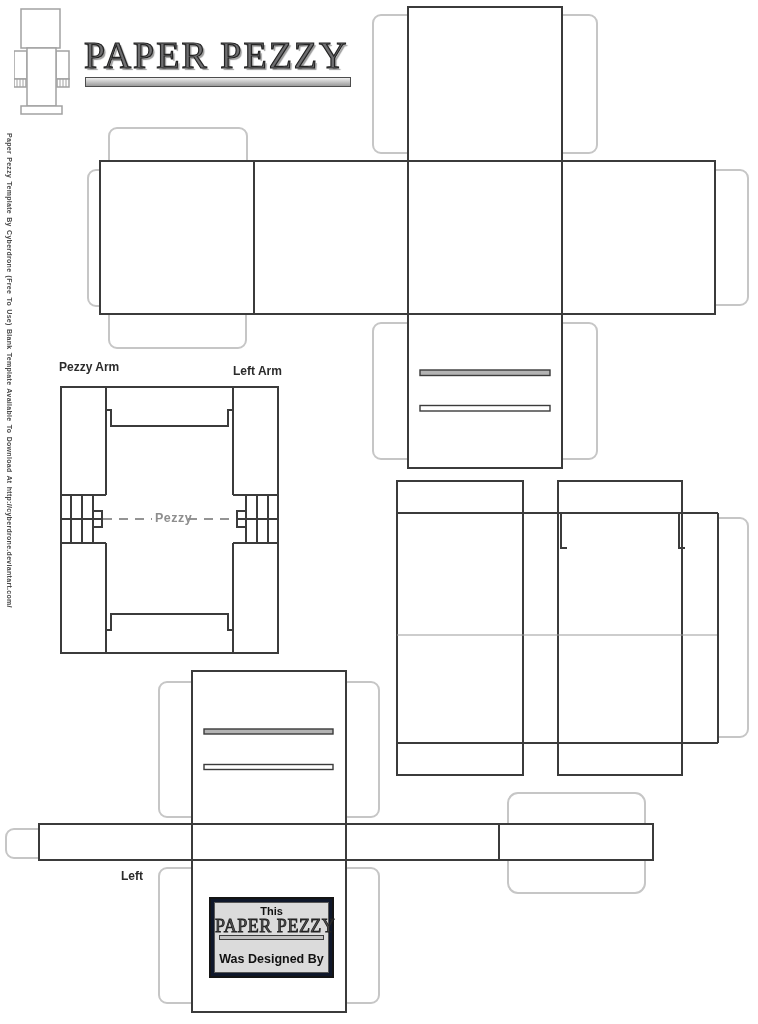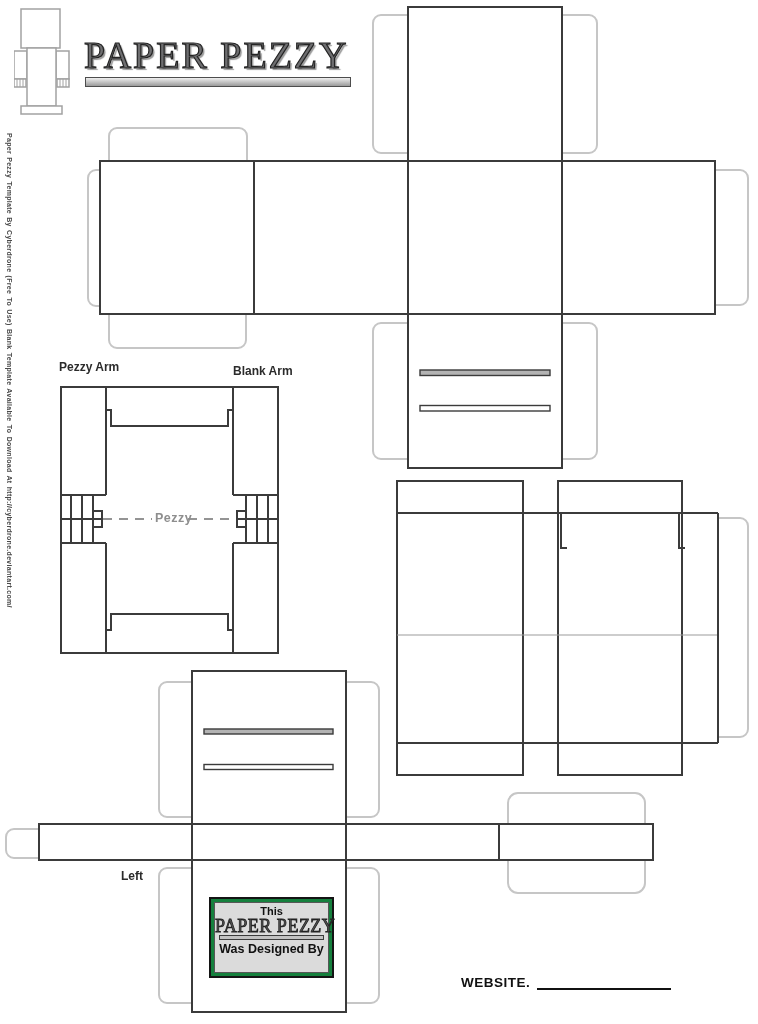--- a/index.html
+++ b/index.html
@@ -33,28 +33,28 @@
   .dash{stroke:#949494;stroke-width:2;stroke-dasharray:9 7;fill:none;}
   .icon-line{fill:#ffffff;stroke:#a2a2a2;stroke-width:1.5;}
   .icon-stroke{stroke:#a2a2a2;stroke-width:1;}
 
   
   .lbl{position:absolute;font-size:12px;font-weight:bold;color:#2b2b2b;white-space:nowrap;}
   .fold-lbl{position:absolute;font-size:12.5px;font-weight:bold;letter-spacing:.5px;color:#8e8e8e;}
 
   
   .designed-box{position:absolute;left:209px;top:897px;width:121px;height:77px;
-      border:2px solid #141414;background:#15803d;}
+      border:2px solid #141414;background:#0f172a;}
   .designed-inner{margin:3px;height:calc(100% - 6px);border:1.5px solid #565656;
       background:#dbdbdb;box-sizing:border-box;text-align:center;padding-top:2px;}
   .db-this{font-size:11px;font-weight:bold;color:#111;}
   .db-logo{font-family:"Liberation Serif", serif;font-size:18px;line-height:1;
       letter-spacing:.5px;color:#555;-webkit-text-stroke:.8px #222;white-space:nowrap;}
   .db-bar{width:103px;height:3px;margin:0 auto;background:#c2c2c2;border:1px solid #3b3b3b;}
-  .db-was{font-size:12.5px;font-weight:bold;color:#111;margin-top:2px;}
+  .db-was{font-size:12.5px;font-weight:bold;color:#111;margin-top:12px;}
 
   
   .credit-row{position:absolute;display:flex;align-items:flex-end;}
   .credit-label{font-size:13.5px;font-weight:bold;letter-spacing:.5px;color:#111;}
   .credit-line{display:inline-block;border-bottom:2.5px solid #111;height:13px;margin-left:7px;}
   .credit-line.artist{width:148px;}
   .credit-line.website{width:134px;}
 </style>
 </head>
 <body>
@@ -155,31 +155,27 @@
       <rect class="slot-light" x="204" y="764.5" width="129" height="5"></rect>
     </g>
 
     <g>
       <rect class="cut" x="39" y="824" width="614" height="36"></rect>
       <line class="cutline" x1="499" y1="824" x2="499" y2="860"></line>
     </g>
   </svg>
 
   <div class="lbl" style="left:59px;top:360px">Pezzy Arm</div>
-  <div class="lbl" style="left:233px;top:364px">Blank Arm</div>
+  <div class="lbl" style="left:233px;top:364px">Left Arm</div>
   <div class="fold-lbl" style="left:155px;top:511px">Pezzy</div>
   <div class="lbl" style="left:121px;top:869px">Left</div>
 
   <div class="designed-box">
     <div class="designed-inner">
       <div class="db-this">This</div>
       <div class="db-logo">PAPER PEZZY</div>
       <div class="db-bar"></div>
       <div class="db-was">Was Designed By</div>
     </div>
   </div>
 
-  <div class="credit-row" style="left:461px;top:975px">
-    <span class="credit-label">WEBSITE.</span>
-    <span class="credit-line website"></span>
-  </div>
 
 </div>
 
 </body></html>

